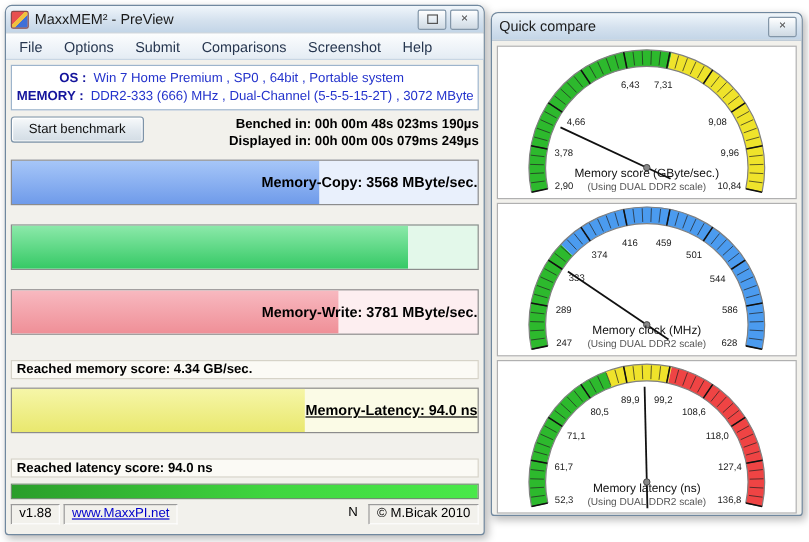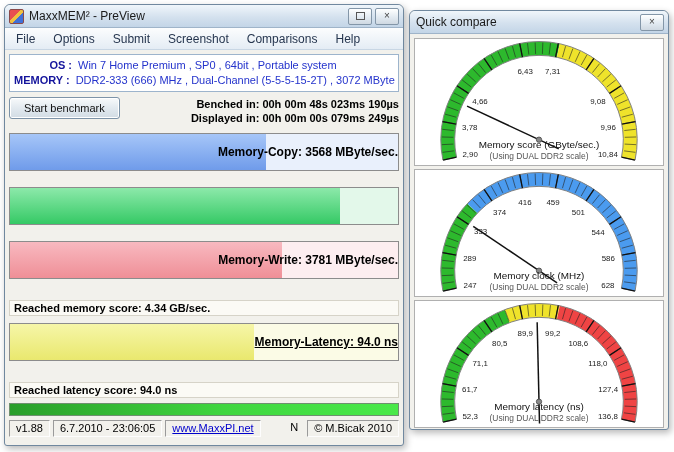--- a/index.html
+++ b/index.html
@@ -93,22 +93,22 @@
       </span>
       <span class="cap-btn">
         <span>×</span>
       </span>
     </div>
 
     <div class="menubar">
       <span class="menu-item">File</span>
       <span class="menu-item">Options</span>
       <span class="menu-item">Submit</span>
+      <span class="menu-item">Comparisons</span>
       <span class="menu-item">Screenshot</span>
-      <span class="menu-item">Comparisons</span>
       <span class="menu-item">Help</span>
     </div>
 
     <div class="main-body">
 
       <div class="info-panel">
         <div class="info-row">
           <span class="info-label">OS :</span>
           <span class="info-value">Win 7 Home Premium , SP0 , 64bit , Portable system</span>
         </div>
@@ -146,21 +146,20 @@
         <div class="meter-fill" style="width: 63%; background: linear-gradient(rgb(246, 246, 168), rgb(233, 232, 110));"></div>
         <span class="meter-label">Memory-Latency: 94.0 ns</span>
       </div>
 
       <div class="score-strip">Reached latency score: 94.0 ns</div>
 
       <div class="progress-green mt5"></div>
 
       <div class="statusbar mt4">
         <span class="status-cell">v1.88</span>
-        <span class="status-cell">6.7.2010 - 23:06:05</span>
         <span class="status-cell"><span class="status-link">www.MaxxPI.net</span></span>
         <span class="spacer"></span>
         <span class="status-plain">N</span>
         <span class="status-cell">© M.Bicak 2010</span>
       </div>
 
     </div>
   </div>
 
   <div class="window" style="left:409px; top:10px; width:260px; height:420px;">

